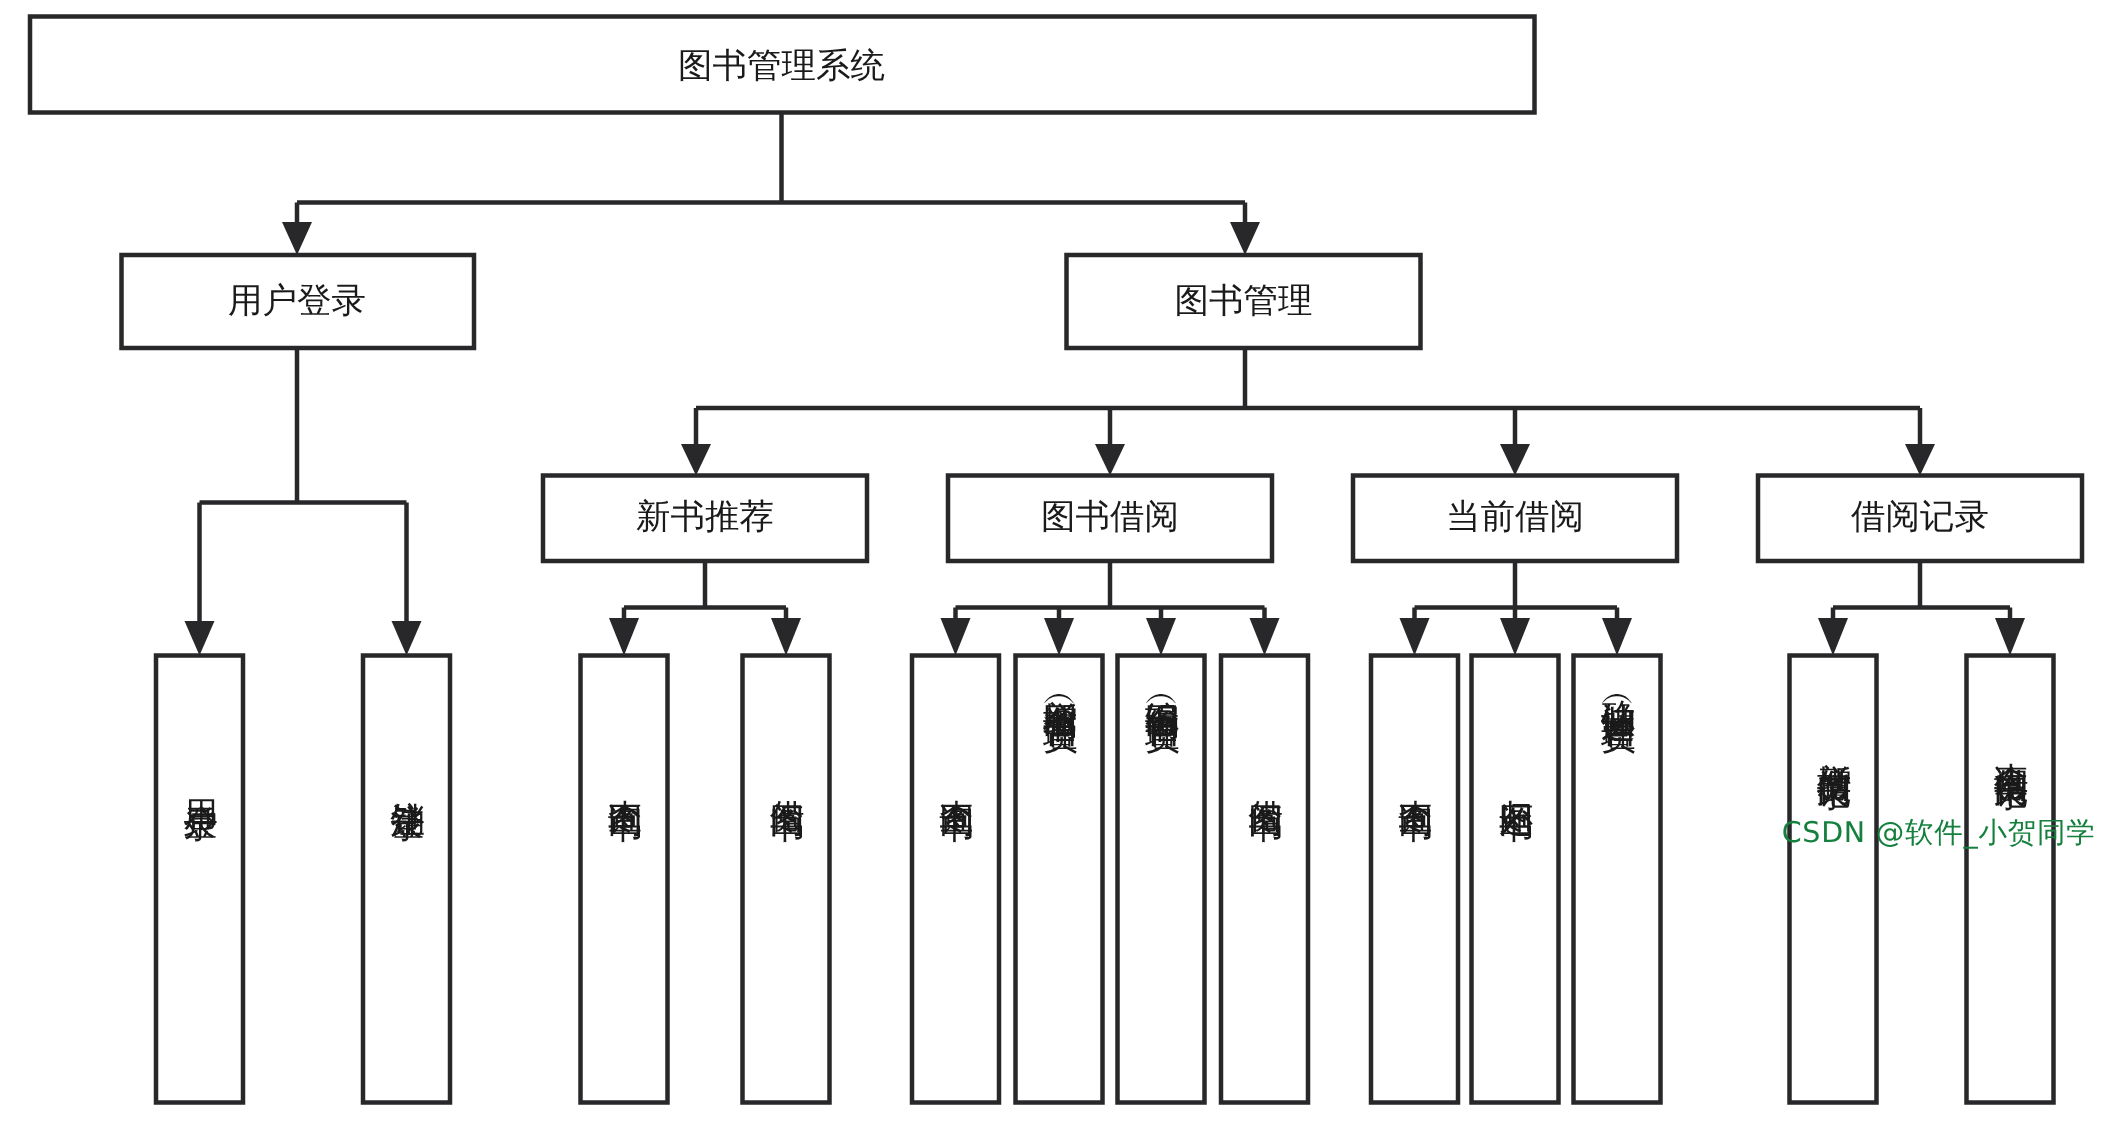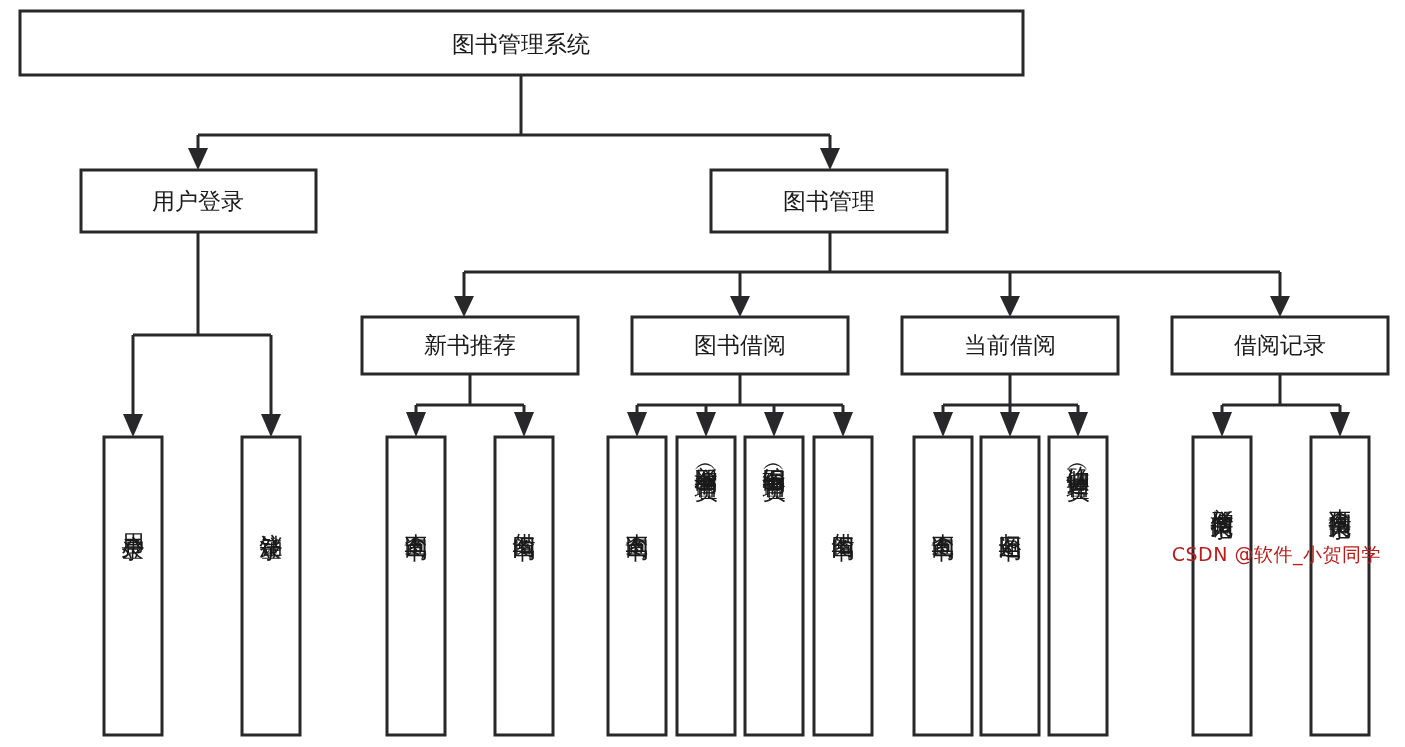--- a/index.html
+++ b/index.html
@@ -66,25 +66,25 @@
     text-orientation: upright;
     font-family: "DejaVu Sans", "Liberation Sans", sans-serif;
     font-size: 23px;
     line-height: 1.08;
     color: #1a1a1a;
     letter-spacing: 2px;
     white-space: nowrap;
   }
   .watermark {
     position: absolute;
-    right: 24px;
+    right: 8px;
     bottom: 7px;
     font-family: "DejaVu Sans", "Liberation Sans", sans-serif;
     font-size: 19px;
-    color: #b91c1c;
+    color: #15803d;
     white-space: nowrap;
     letter-spacing: 0.5px;
   }
 </style>
 </head>
 <body>
 
 <div id="diagram-root">
 
   <svg class="diagram-canvas" viewBox="0 0 1405 747">

